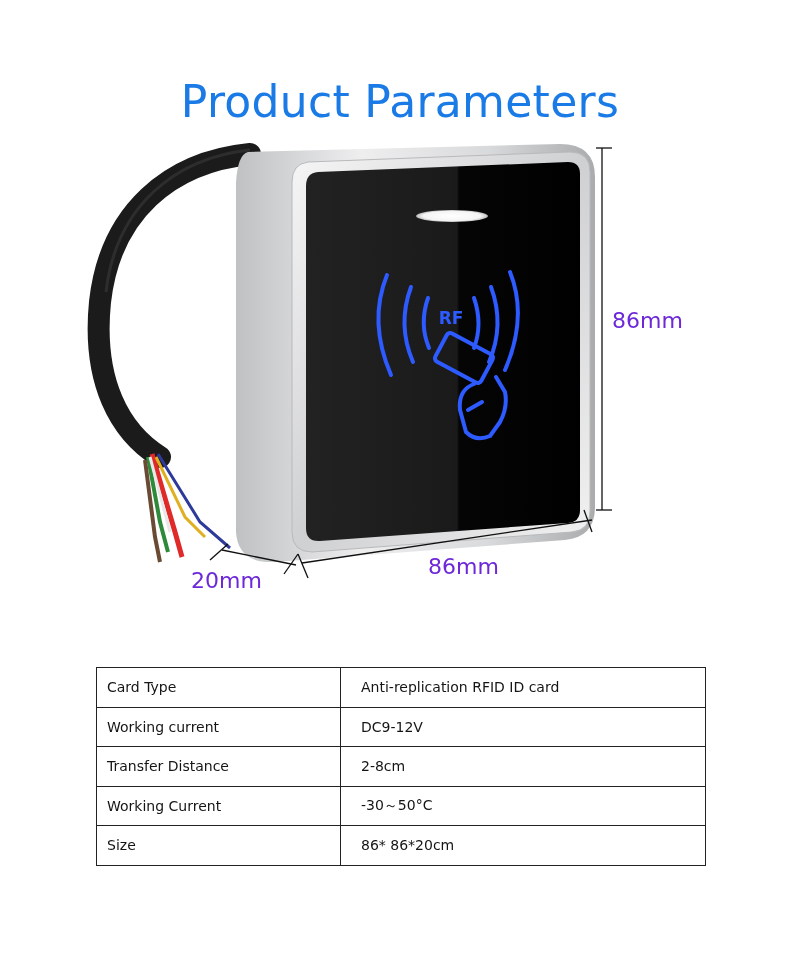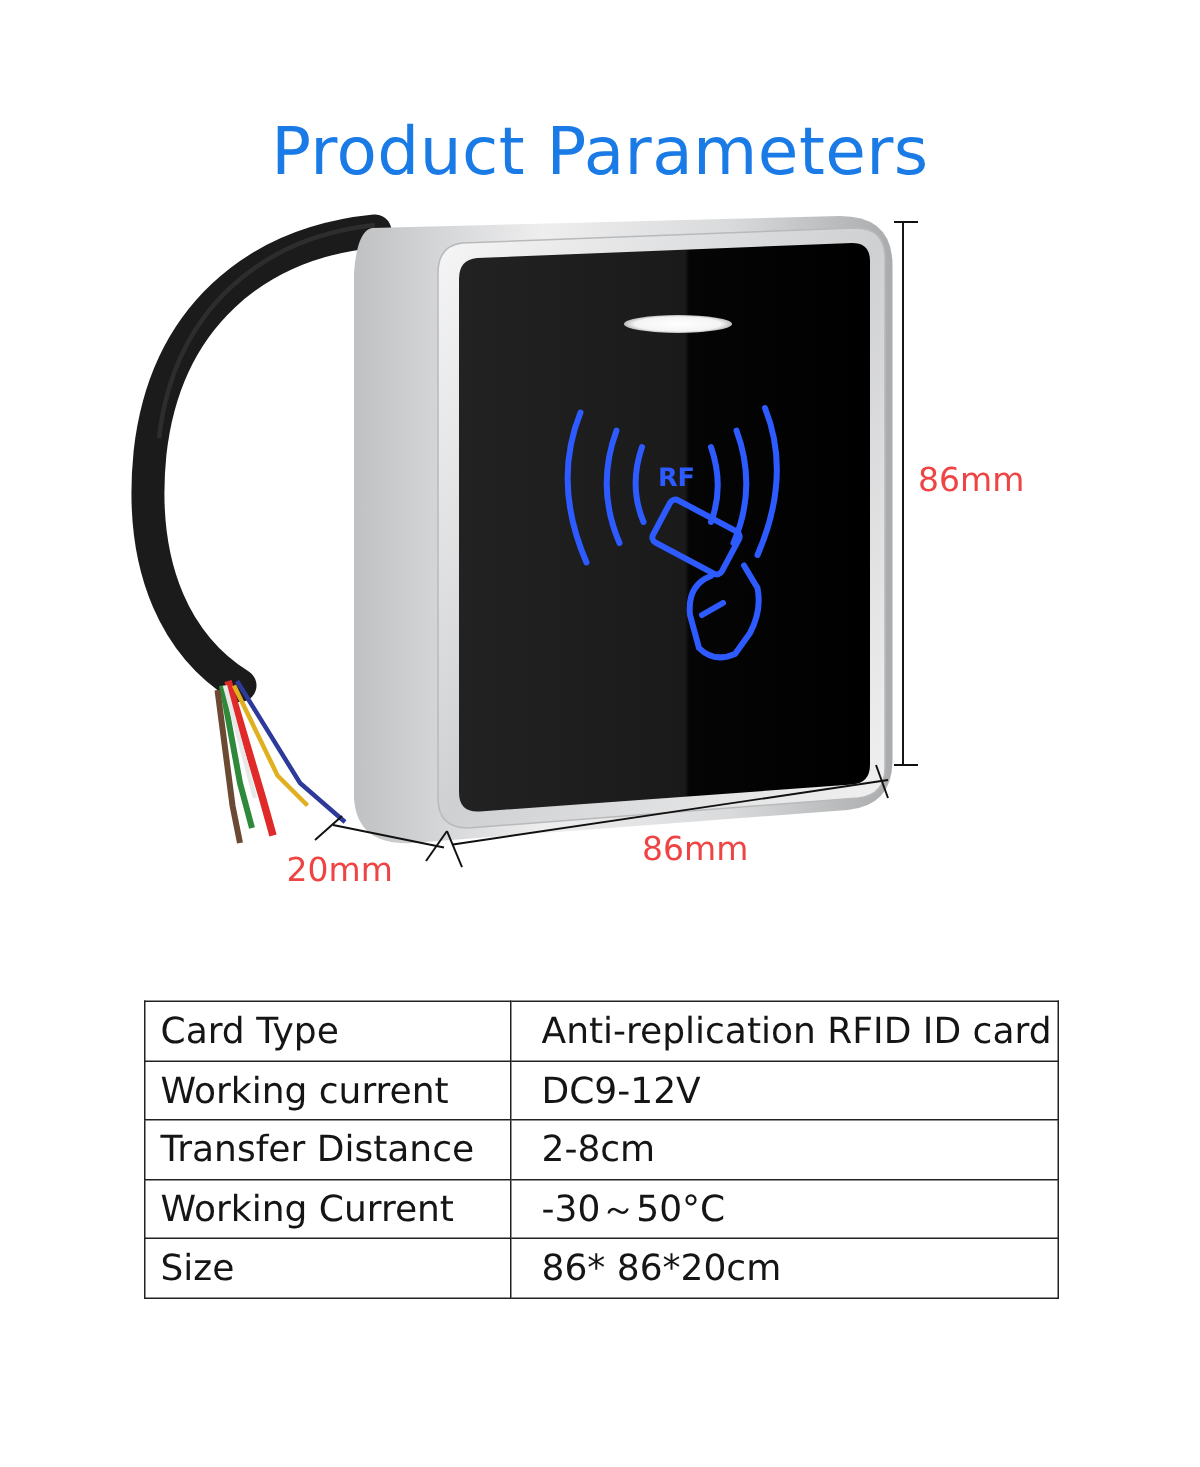--- a/index.html
+++ b/index.html
@@ -1,21 +1,21 @@
 <!DOCTYPE html>
 <html><head>
 <meta charset="utf-8">
 <style>
   html, body { margin: 0; padding: 0; background: #ffffff; }
   body { width: 800px; height: 978px; position: relative; overflow: hidden; font-family: "DejaVu Sans", "Liberation Sans", sans-serif; color: #1a1a1a; }
   .title { position: absolute; left: 0; top: 44px; width: 800px; text-align: center; font-size: 44px; font-weight: 500; color: #1a7be6; letter-spacing: 0.3px; margin-top: 32px; }
   .product { position: absolute; left: 0; top: 132px; width: 800px; height: 470px; }
-  .dim-label { position: absolute; font-size: 22px; color: #ef4444; }
+  .dim-label { position: absolute; font-size: 22px; color: #6d28d9; }
   table.params { position: absolute; left: 96px; top: 667px; width: 610px; border-collapse: collapse; table-layout: fixed; }
-  table.params td { border: 1.5px solid #222; height: 38.5px; padding: 0 0 0 10px; font-size: 24px; color: #151515; vertical-align: middle; white-space: nowrap; overflow: hidden; }
+  table.params td { border: 1.5px solid #222; height: 38.5px; padding: 0 0 0 10px; font-size: 14px; color: #151515; vertical-align: middle; white-space: nowrap; overflow: hidden; }
   table.params td.k { width: 233px; }
   table.params td.v { padding-left: 20px; }
 </style>
 </head>
 <body>
 
 <div class="title">Product Parameters</div>
 
 <div class="product">
   <svg width="800" height="470" viewBox="0 140 800 470" xmlns="http://www.w3.org/2000/svg">

